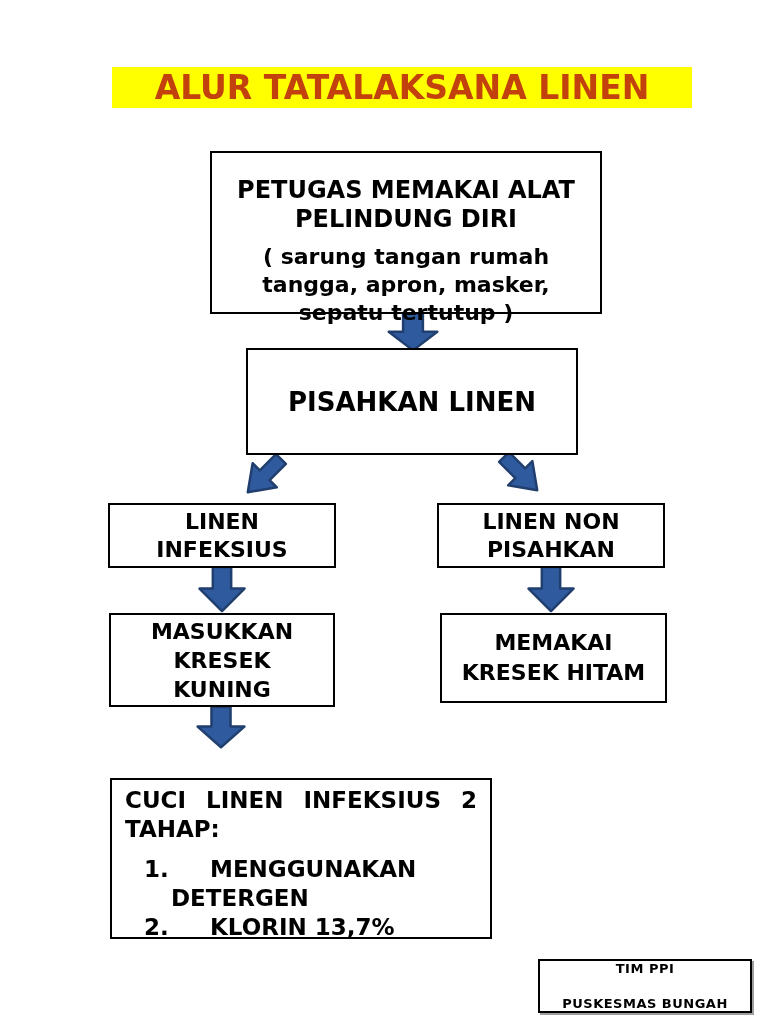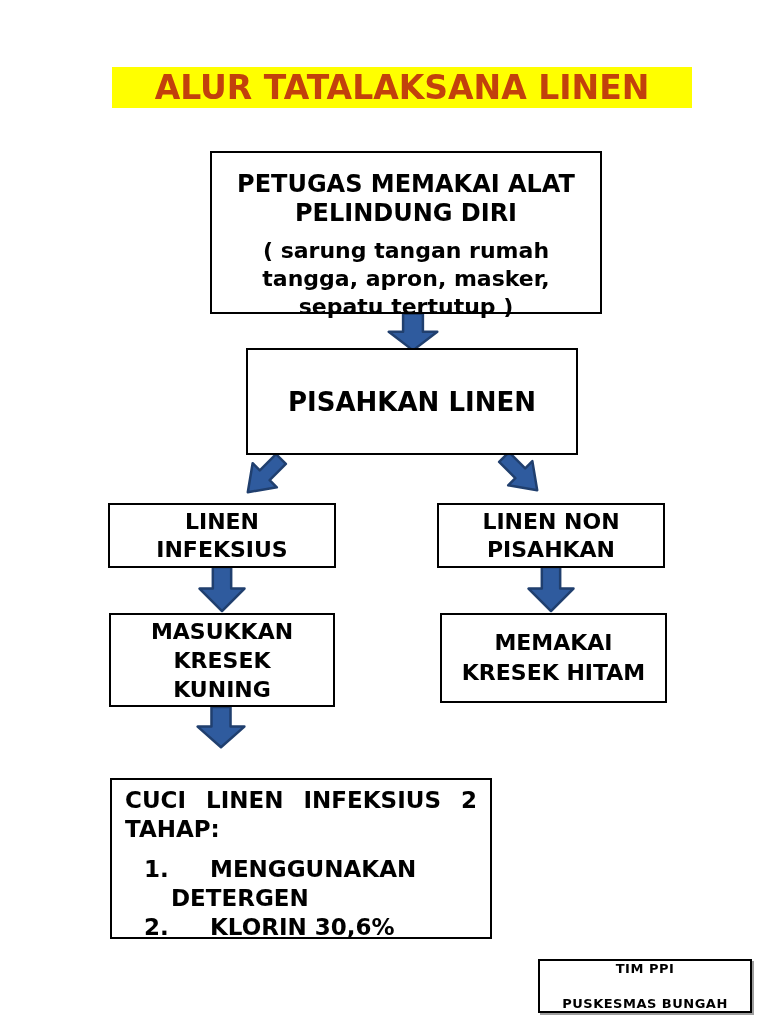--- a/index.html
+++ b/index.html
@@ -11,21 +11,21 @@
   .title-bar{
     position:absolute;left:112px;top:67px;width:580px;height:41px;
     display:flex;align-items:center;justify-content:center;
     font-size:33px;letter-spacing:0px;white-space:nowrap;
   }
   .box{
     position:absolute;box-sizing:border-box;background:#ffffff;
     border:2px solid #000;display:flex;flex-direction:column;
     align-items:center;justify-content:center;text-align:center;z-index:2;
   }
-  .box-apd{left:210px;top:151px;width:392px;height:163px;justify-content:flex-start;padding-top:17px;}
+  .box-apd{left:210px;top:151px;width:392px;height:163px;justify-content:flex-start;padding-top:23px;}
   .apd-heading{font-size:24px;line-height:29px;max-width:386px;}
   .apd-detail{font-size:22px;line-height:28px;margin-top:9px;max-width:330px;}
   .box-pisahkan{left:246px;top:348px;width:332px;height:107px;font-size:26px;}
   .box-li{left:108px;top:503px;width:228px;height:65px;font-size:22px;line-height:28px;}
   .box-lni{left:437px;top:503px;width:228px;height:65px;font-size:22px;line-height:28px;}
   .box-li .label,.box-lni .label{max-width:180px;}
   .box-kk{left:109px;top:613px;width:226px;height:94px;font-size:22px;line-height:29px;}
   .box-kk .label{max-width:150px;}
   .box-kh{left:440px;top:613px;width:227px;height:90px;font-size:22px;line-height:30px;}
   .box-kh .label{max-width:205px;}
@@ -105,21 +105,21 @@
   </svg>
 
   <div class="box box-cuci" style="border-color: rgb(0, 0, 0);">
     <div class="cuci-line1">CUCI LINEN INFEKSIUS 2</div>
     <div class="cuci-line2">TAHAP:</div>
     <div class="cuci-list">
       <div class="cuci-item">
         <span class="cuci-num">1.</span><span>MENGGUNAKAN DETERGEN</span>
       </div>
       <div class="cuci-item">
-        <span class="cuci-num">2.</span><span>KLORIN 30,6%</span>
+        <span class="cuci-num">2.</span><span>KLORIN 13,7%</span>
       </div>
     </div>
   </div>
 
   <div class="box box-footer" style="border-color: rgb(0, 0, 0);">
     <div>TIM PPI</div>
     <div>PUSKESMAS BUNGAH</div>
   </div>
 
 </div>

